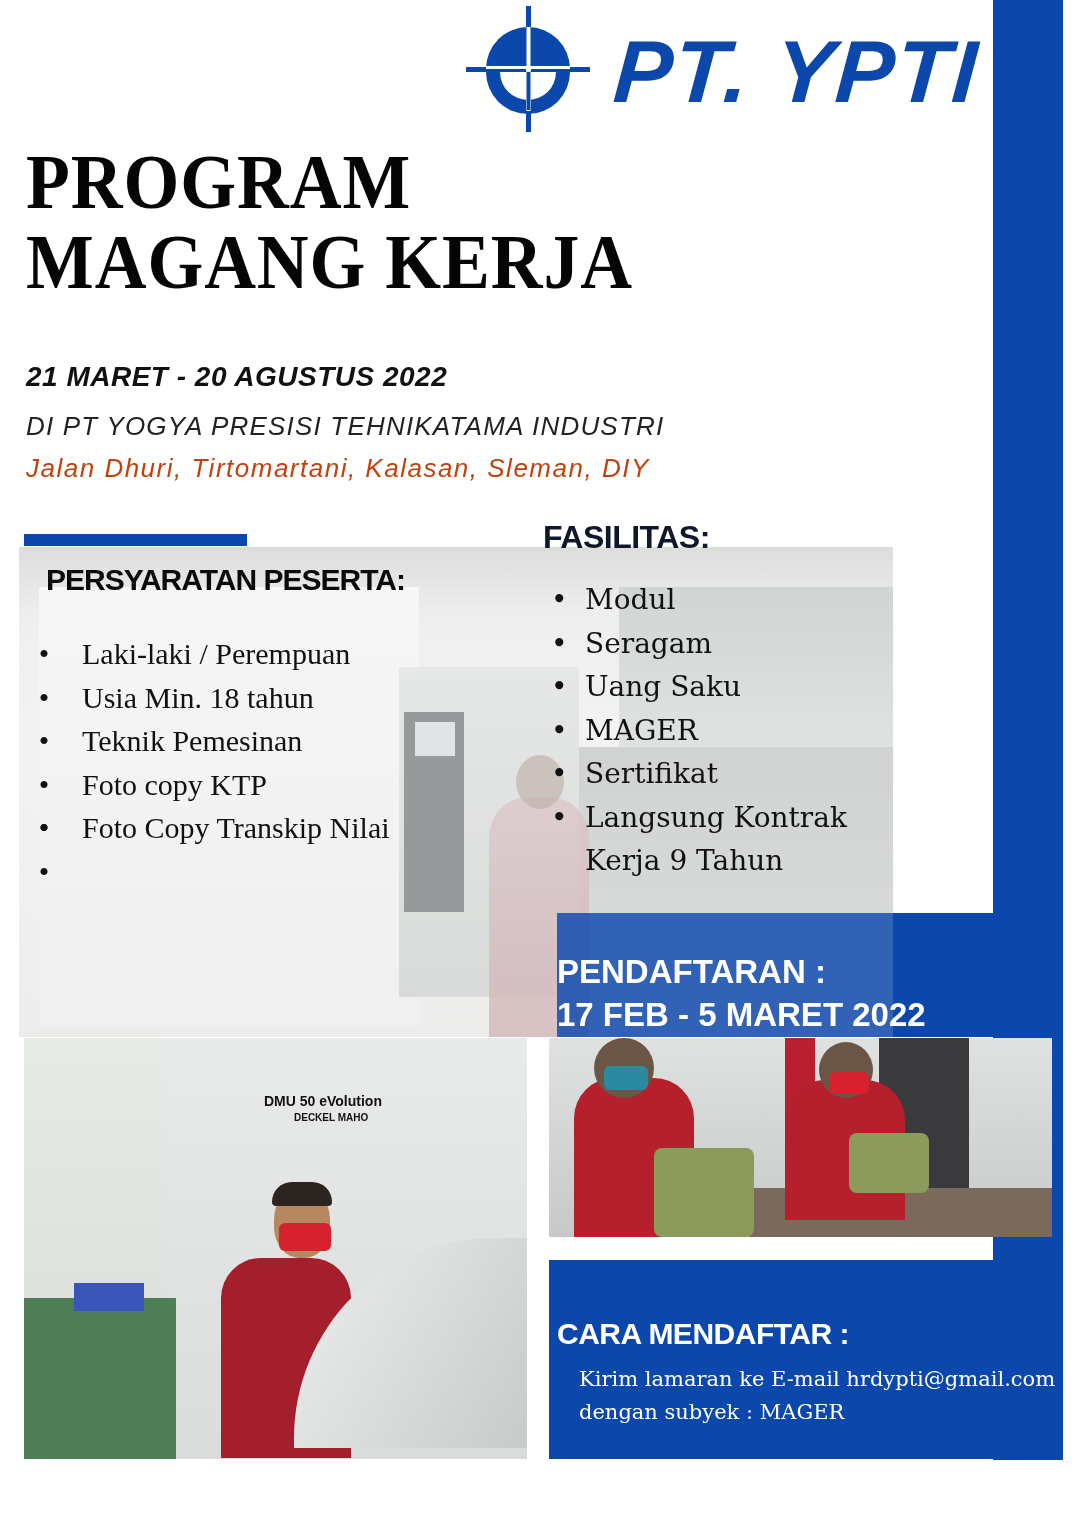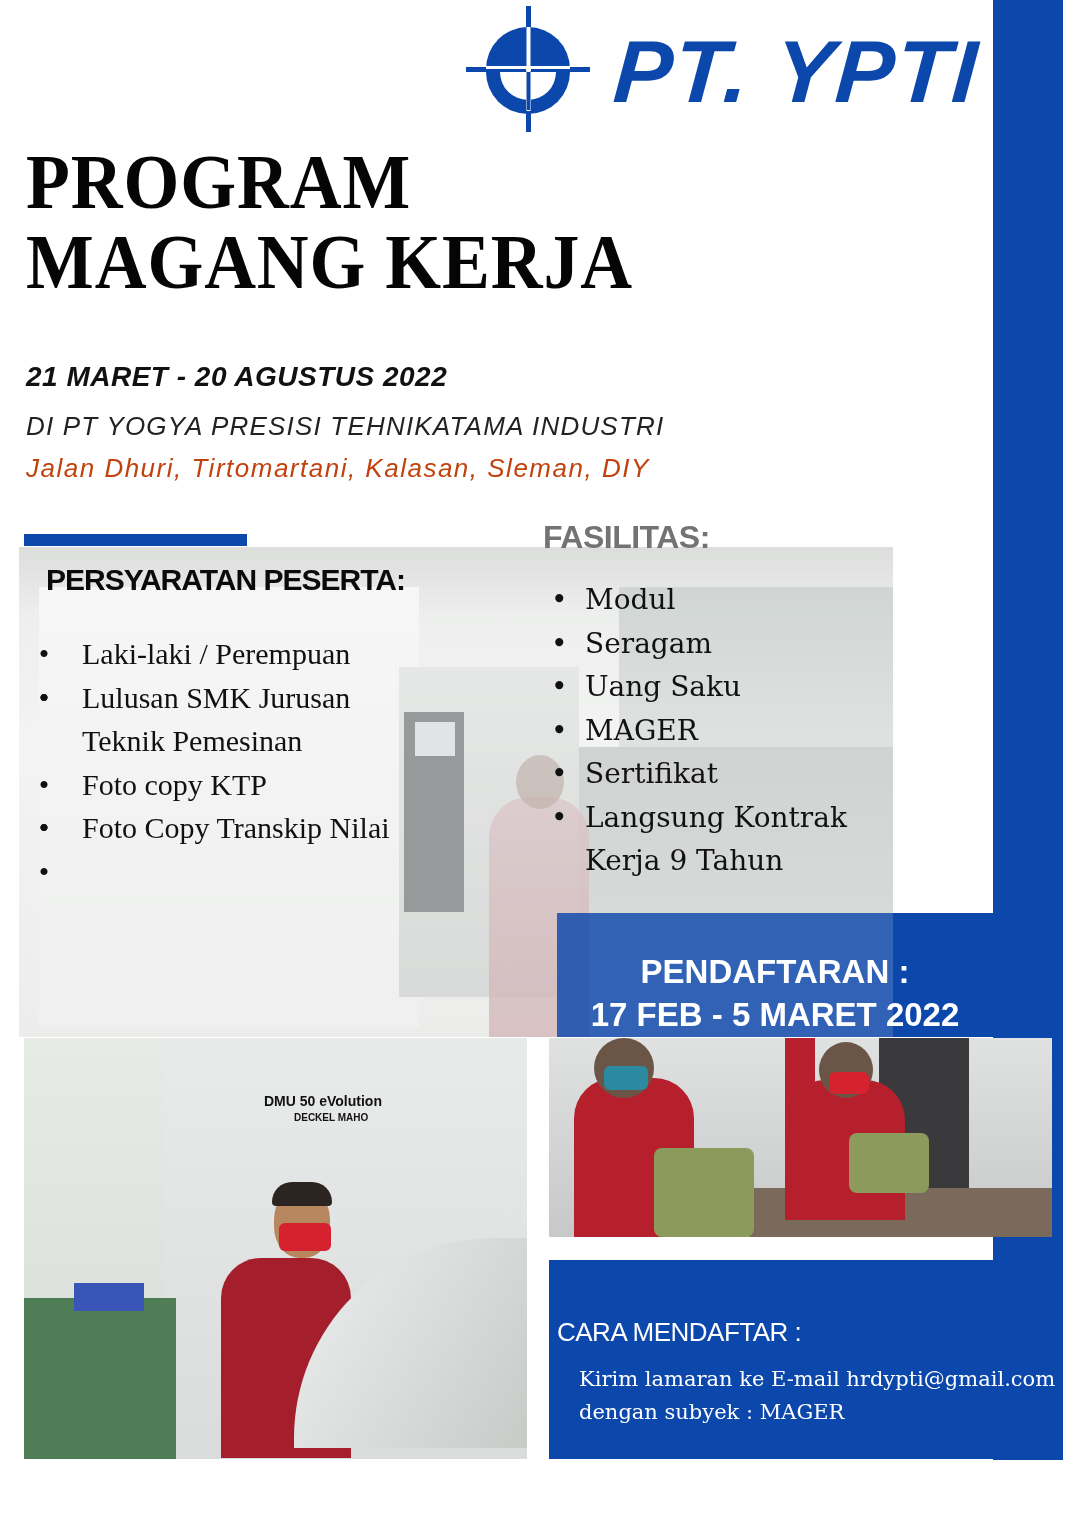--- a/index.html
+++ b/index.html
@@ -72,38 +72,38 @@
     left: 34px; top: 632px; list-style: none;
     font-family: "Liberation Serif", serif; font-size: 30px; line-height: 43.5px; color: #111;
   }
   .req-list li { position: relative; padding-left: 48px; }
   .req-list li .bullet {
     position: absolute; left: 0; top: 0; width: 20px; text-align: center;
   }
   .req-list li.cont { padding-left: 48px; }
 
   .fac-title {
-    left: 543px; top: 519px; font-weight: 700; font-size: 32px; color: #737373;
+    left: 543px; top: 519px; font-weight: 700; font-size: 32px; color: #0f172a;
     letter-spacing: -0.5px;
   }
   .fac-list {
     left: 551px; top: 578px; list-style: none;
     font-family: "DejaVu Serif", serif; font-size: 28px; line-height: 43.5px; color: #111;
   }
   .fac-list li { position: relative; padding-left: 34px; }
   .fac-list li .bullet { position: absolute; left: 0; top: 0; }
 
   
   .reg-box {
     left: 557px; top: 913px; width: 436px; height: 124px;
     background: rgba(12,71,172,0.82);
   }
   .reg-box-solid { left: 893px; top: 913px; width: 100px; height: 124px; background: #0c47ac; }
   .reg-text {
-    left: 557px; top: 950px; width: 436px; text-align: center;
+    left: 557px; top: 950px; width: 436px; text-align: left;
     color: #fff; font-weight: 700; font-size: 33px; line-height: 43px;
   }
 
   
   .photo {
     overflow: hidden;
   }
   .photo-left { left: 24px; top: 1038px; width: 503px; height: 421px; background: linear-gradient(180deg,#e7ebe6 0%,#dde2dc 60%,#cfd6cf 100%); }
   .photo-left .cab { position:absolute; left:0; top:260px; width:152px; height:161px; background:#4f7d56; }
   .photo-left .machine { position:absolute; left:140px; top:0; width:363px; height:421px; background: linear-gradient(180deg,#e9ebea,#d9dcda); }
@@ -124,21 +124,21 @@
   .photo-right .m2 { position:absolute; left:280px; top:34px; width:40px; height:22px; background:#d6222f; border-radius:6px; }
   .photo-right .vise1 { position:absolute; left:105px; top:110px; width:100px; height:89px; background:#8c9a5b; border-radius: 8px; }
   .photo-right .vise2 { position:absolute; left:300px; top:95px; width:80px; height:60px; background:#8c9a5b; border-radius: 8px; }
   .photo-right .bench { position:absolute; left:200px; top:150px; width:303px; height:49px; background:#7b6a5c; }
   .photo-right .red-door { position:absolute; left:236px; top:0; width:30px; height:100px; background:#b82030; }
   .photo-right .dark { position:absolute; left:330px; top:0; width:90px; height:150px; background:#3a3a3d; }
 
   
   .cta-box { left: 549px; top: 1260px; width: 514px; height: 199px; background: #0c47ac; }
   .cta-title {
-    left: 557px; top: 1317px; color: #fff; font-weight: 400; font-size: 26px; letter-spacing: -0.5px;
+    left: 557px; top: 1317px; color: #fff; font-weight: 700; font-size: 30px; letter-spacing: -0.5px;
   }
   .cta-line {
     left: 579px; color: #fff; font-family: "DejaVu Serif", serif; font-size: 21px; white-space: nowrap;
   }
   .cta-line.l1 { top: 1367px; }
   .cta-line.l2 { top: 1400px; }
 </style>
 </head>
 <body>
 
@@ -181,22 +181,22 @@
   <div class="panel"></div>
   <div class="screen"></div>
   <div class="person"></div>
   <div class="head"></div>
   <div class="veil"></div>
 </div>
 
 <div class="abs req-title">PERSYARATAN PESERTA:</div>
 <ul class="abs req-list">
   <li><span class="bullet">•</span><span>Laki-laki / Perempuan</span></li>
+  <li><span class="bullet">•</span><span>Usia Min. 18 tahun</span></li>
   <li><span class="bullet">•</span></li>
-  <li><span class="bullet">•</span><span>Lulusan SMK Jurusan</span></li>
   <li class="cont"><span>Teknik Pemesinan</span></li>
   <li><span class="bullet">•</span><span>Foto copy KTP</span></li>
   <li><span class="bullet">•</span></li>
   <li><span class="bullet">•</span><span>Foto Copy Transkip Nilai</span></li>
   <li><span class="bullet">•</span></li>
 </ul>
 
 <div class="abs fac-title">FASILITAS:</div>
 <ul class="abs fac-list">
   <li><span class="bullet">•</span><span>Modul</span></li>

